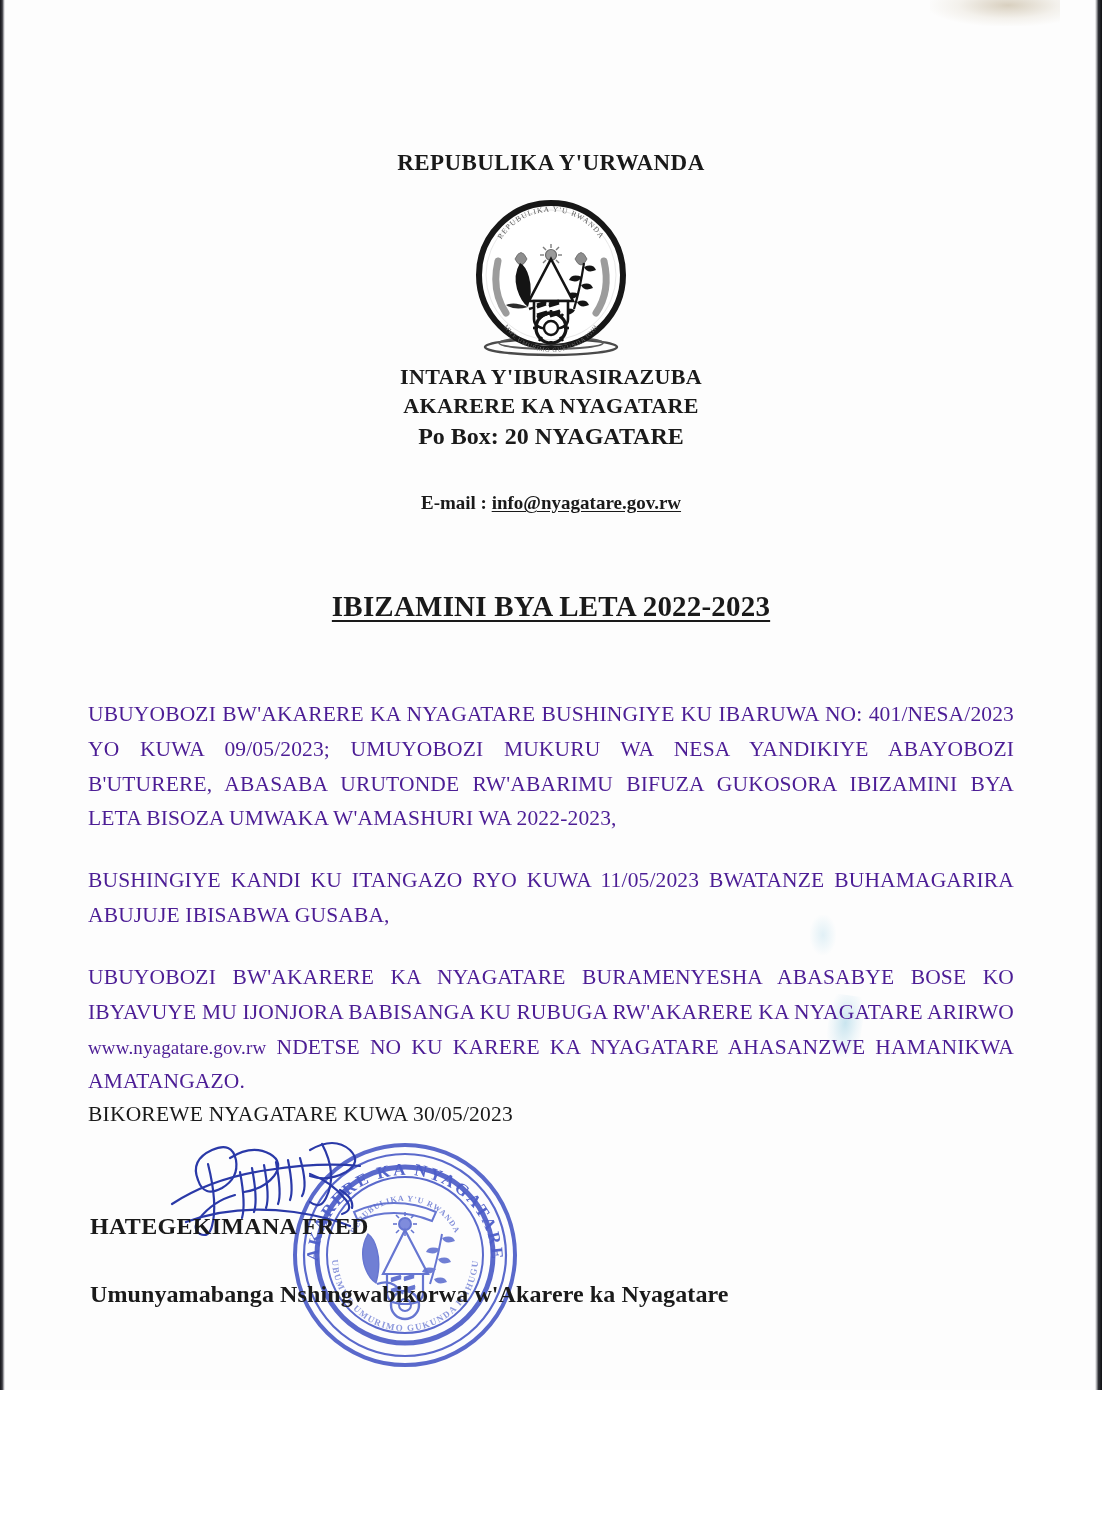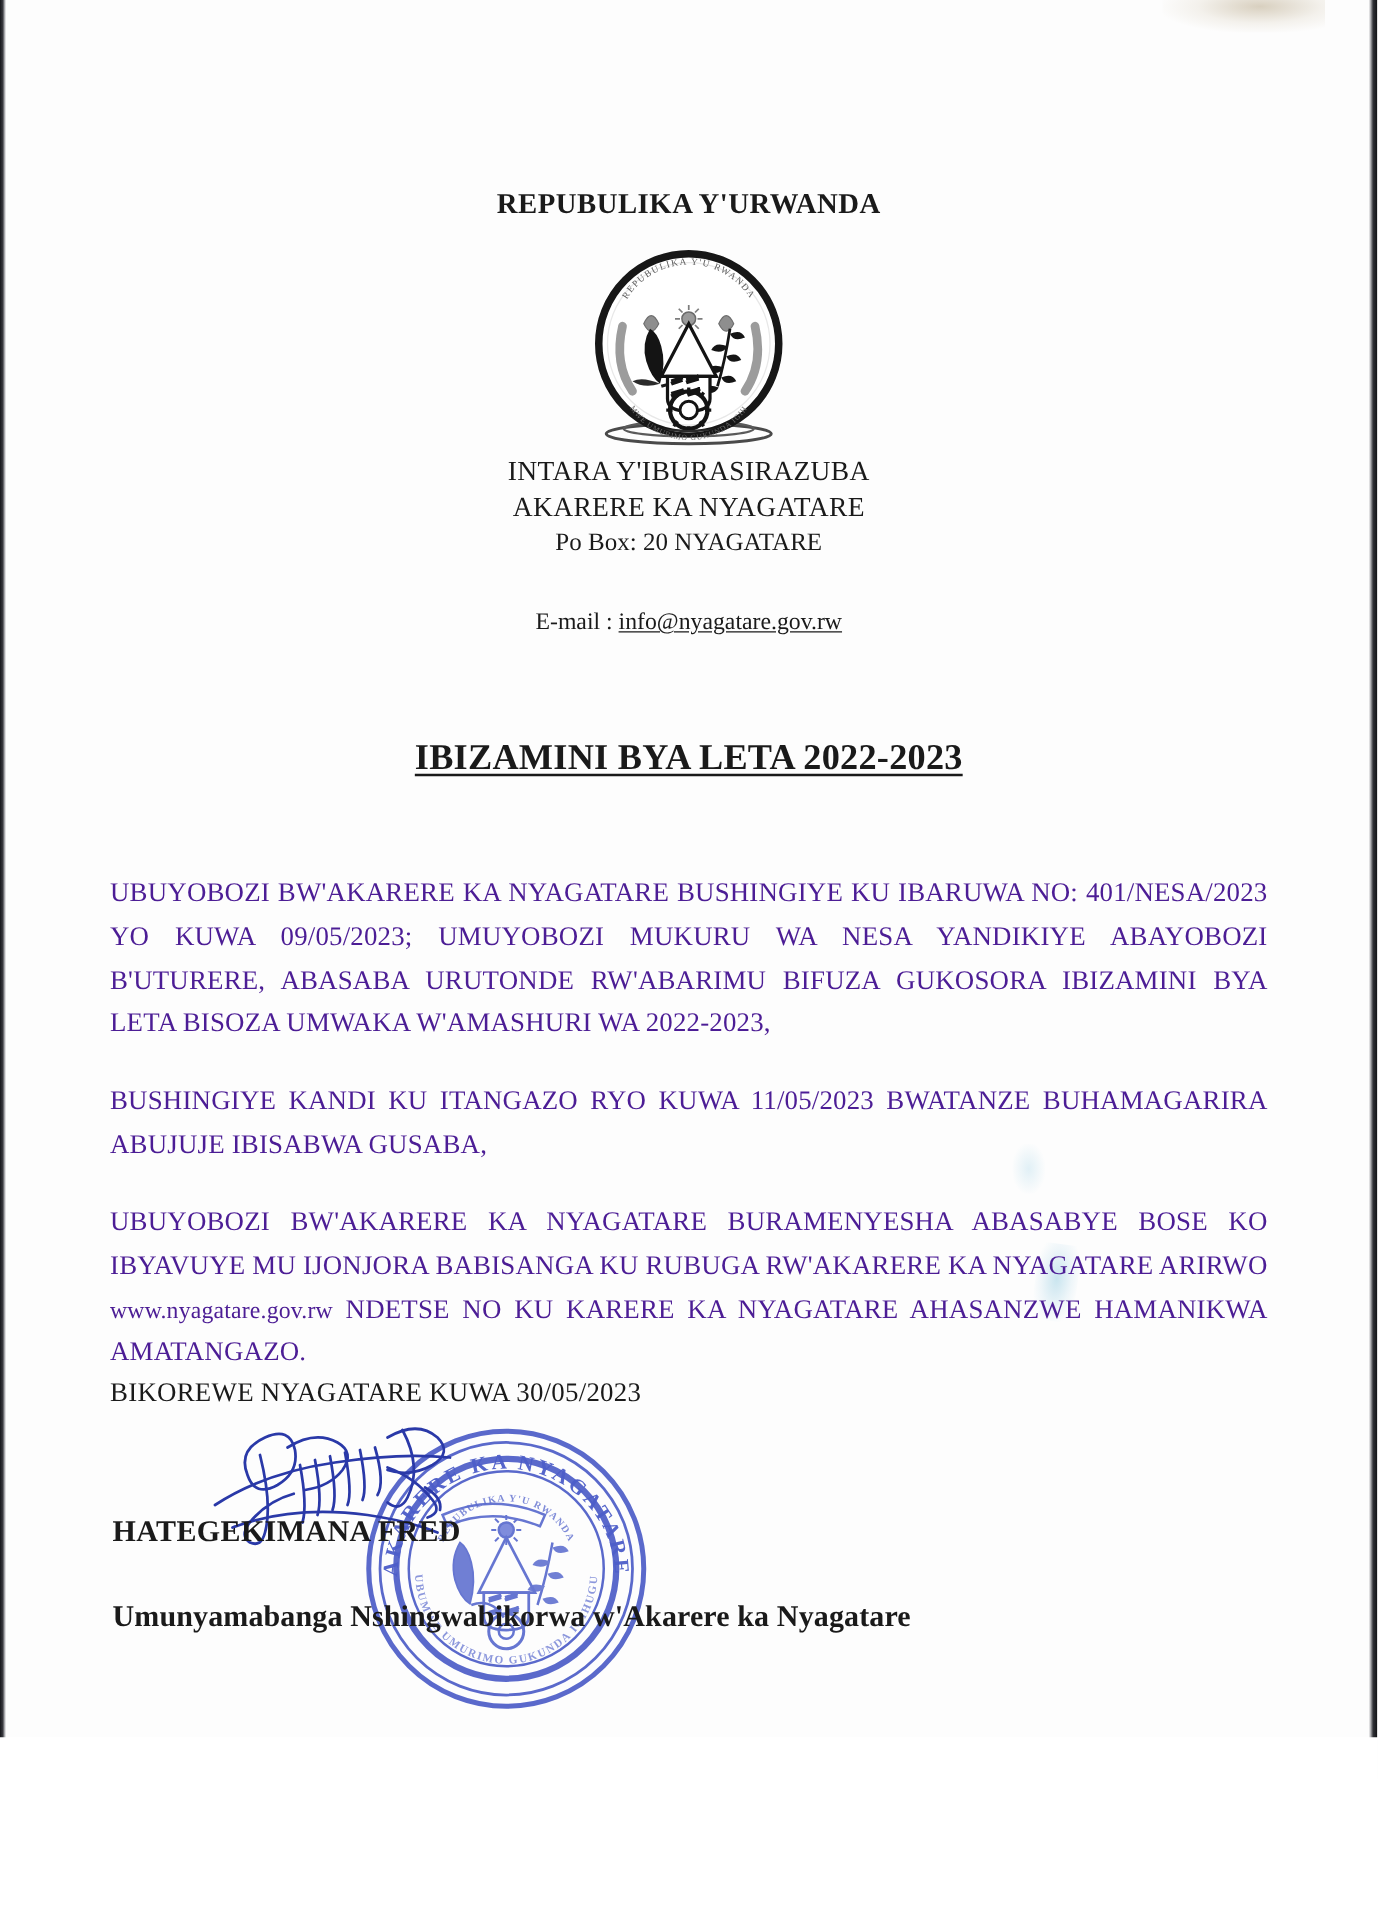--- a/index.html
+++ b/index.html
@@ -61,25 +61,25 @@
   .emblem-wrap {
     position: absolute;
     top: 197px; left: 0; right: 0;
     display: flex;
     justify-content: center;
   }
   .address-block {
     position: absolute;
     top: 362px; left: 0; right: 0;
     text-align: center;
-    font-weight: normal;
+    font-weight: bold;
     line-height: 1.33;
   }
   .addr-1, .addr-2 { font-size: 22px; letter-spacing: 0.3px; }
-  .addr-3 { font-size: 20px; text-align: center; }
+  .addr-3 { font-size: 24px; text-align: center; }
   .addr-4 { font-size: 19px; margin-top: 38px; }
   .addr-4 .mail-link {
     text-decoration: underline;
     text-underline-offset: 2px;
   }
 
   
   .doc-title {
     position: absolute;
     top: 545px; left: 60px; right: 60px;

